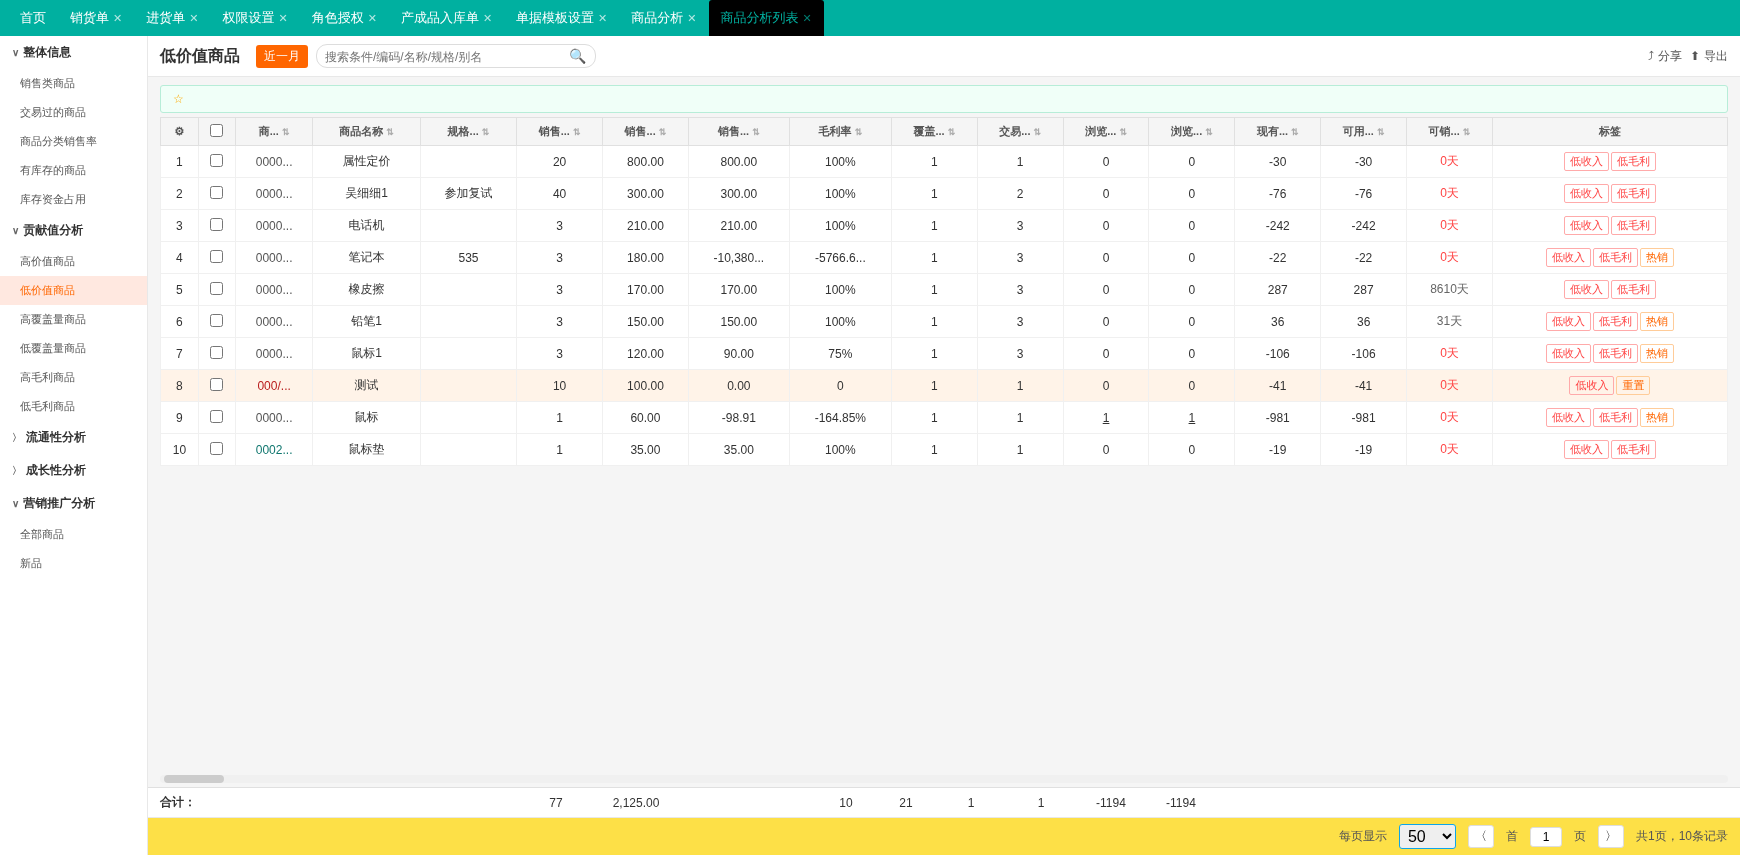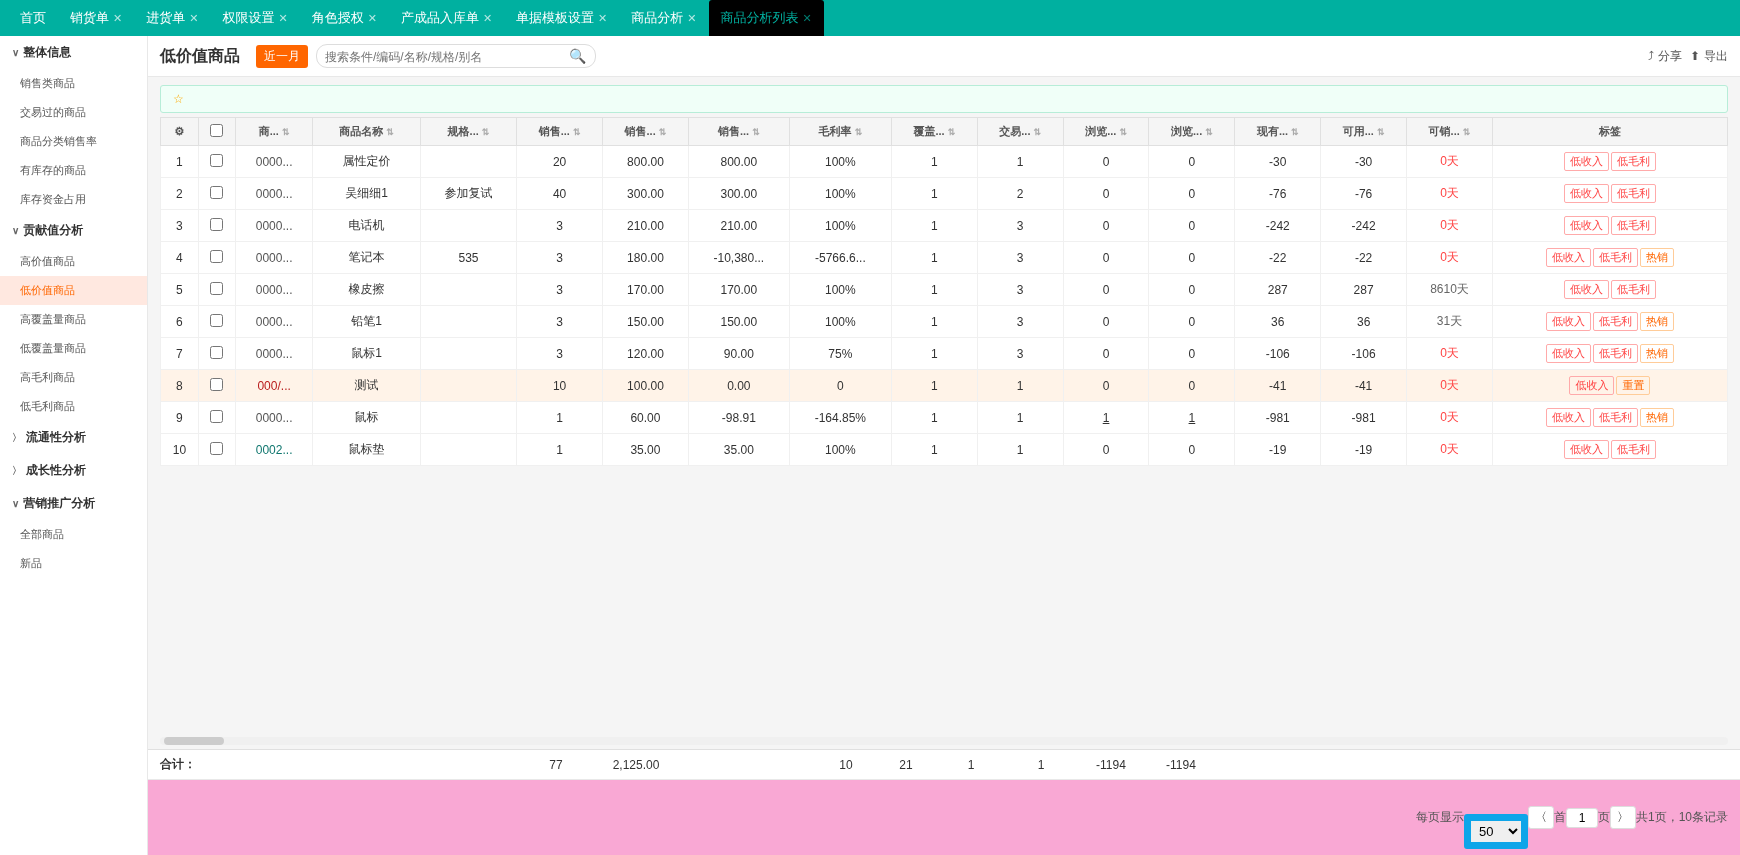--- a/index.html
+++ b/index.html
@@ -202,32 +202,31 @@
       font-weight: bold;
       margin-right: 8px;
     }
 
     
     .pagination-bar {
       display: flex;
       align-items: center;
       justify-content: flex-end;
       padding: 6px 12px;
-      background: #f9a8d4;
+      background: #fde047;
       border-top: 1px solid #e8e8e8;
-      gap: 0;
+      gap: 12px;
       font-size: 12px;
       color: #555;
     }
     .page-size-select {
-      border: 7px solid #0ea5e9;
+      border: 1px solid #0ea5e9;
       border-radius: 3px;
       padding: 2px 4px;
-      font-size: 13px;
-      margin-top: 28px;
+      font-size: 16px;
     }
     .page-nav-btn {
       border: 1px solid #ddd;
       background: #fff;
       border-radius: 3px;
       padding: 2px 6px;
       cursor: pointer;
       font-size: 12px;
     }
     .page-input {

